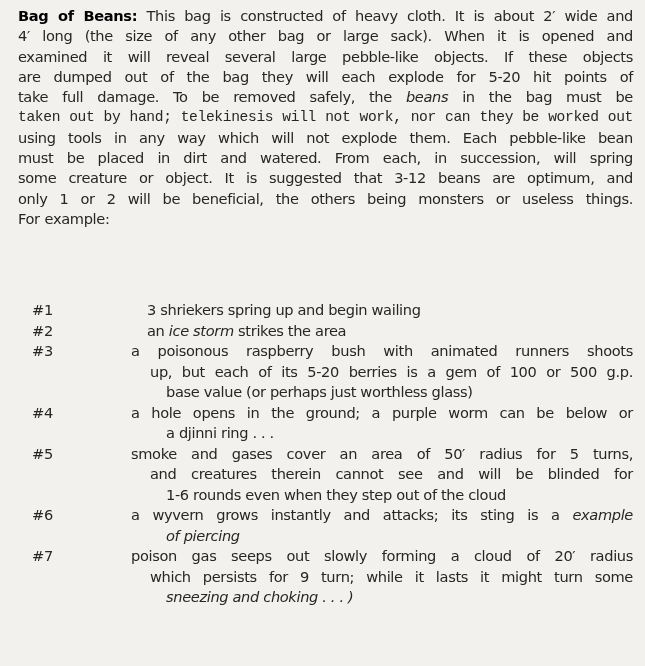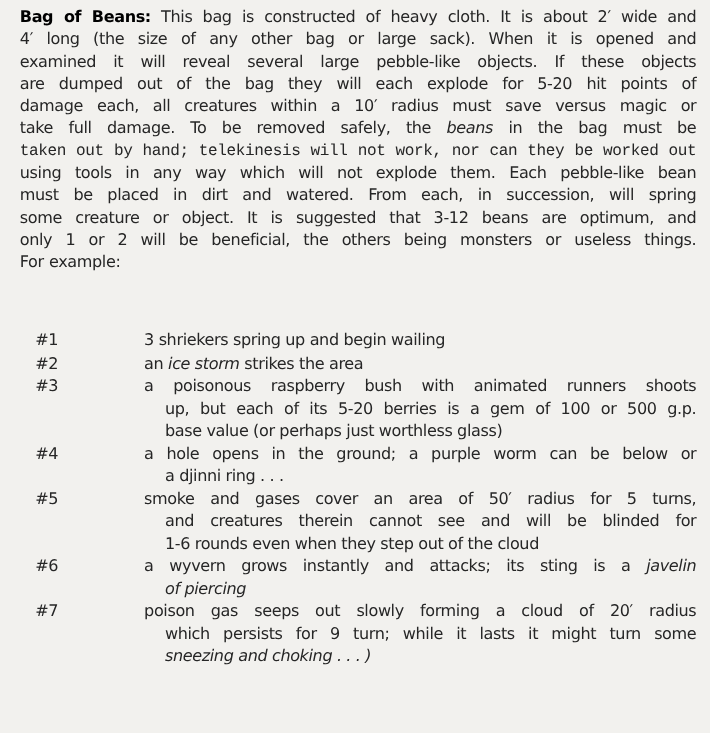--- a/index.html
+++ b/index.html
@@ -56,36 +56,36 @@
       margin-left: 113px;
       text-align: justify;
     }
     .entry .desc .line {
       display: block;
       text-align: justify;
       text-align-last: justify;
     }
     .entry .desc .line.last {
       text-align-last: left;
+      margin-left: 16px;
     }
     .entry .desc .line.indent {
       padding-left: 19px;
     }
     .entry i { font-style: italic; }
   </style>
 </head>
 <body>
 
 <div class="page">
   <p class="para">
     <span class="line" style="display:block;text-align-last:justify;"><b>Bag of Beans:</b><span> This bag is constructed of heavy cloth. It is about 2′ wide and</span></span>
     <span style="display:block;text-align-last:justify;">4′ long (the size of any other bag or large sack). When it is opened and</span>
     <span style="display:block;text-align-last:justify;">examined it will reveal several large pebble-like objects. If these objects</span>
     <span style="display:block;text-align-last:justify;">are dumped out of the bag they will each explode for 5-20 hit points of</span>
-    <span style="display:block;text-align-last:justify;">damage each, all creatures within a 10′ radius must save versus magic or</span>
     <span style="display:block;text-align-last:justify;"><span>take full damage. To be removed safely, the </span><i>beans</i><span> in the bag must be</span></span>
     <span style="display:block;text-align-last:justify;font-family:Liberation Mono, monospace;">taken out by hand; telekinesis will not work, nor can they be worked out</span>
     <span style="display:block;text-align-last:justify;">using tools in any way which will not explode them. Each pebble-like bean</span>
     <span style="display:block;text-align-last:justify;">must be placed in dirt and watered. From each, in succession, will spring</span>
     <span style="display:block;text-align-last:justify;">some creature or object. It is suggested that 3-12 beans are optimum, and</span>
     <span style="display:block;text-align-last:justify;">only 1 or 2 will be beneficial, the others being monsters or useless things.</span>
     <span style="display:block;">For example:</span>
   </p>
 </div>
 
@@ -127,21 +127,21 @@
     <div class="desc">
       <span class="line">smoke and gases cover an area of 50′ radius for 5 turns,</span>
       <span class="line indent">and creatures therein cannot see and will be blinded for</span>
       <span class="line indent last">1-6 rounds even when they step out of the cloud</span>
     </div>
   </div>
 
   <div class="entry">
     <span class="num">#6</span>
     <div class="desc">
-      <span class="line"><span>a wyvern grows instantly and attacks; its sting is a </span><i>javelin</i></span>
+      <span class="line"><span>a wyvern grows instantly and attacks; its sting is a </span><i>example</i></span>
       <span class="line indent last"><i>of piercing</i></span>
     </div>
   </div>
 
   <div class="entry">
     <span class="num">#7</span>
     <div class="desc">
       <span class="line">poison gas seeps out slowly forming a cloud of 20′ radius</span>
       <span class="line indent">which persists for 9 turn; while it lasts it might turn some</span>
       <span class="line indent last"><i>sneezing and choking . . . )</i></span>

